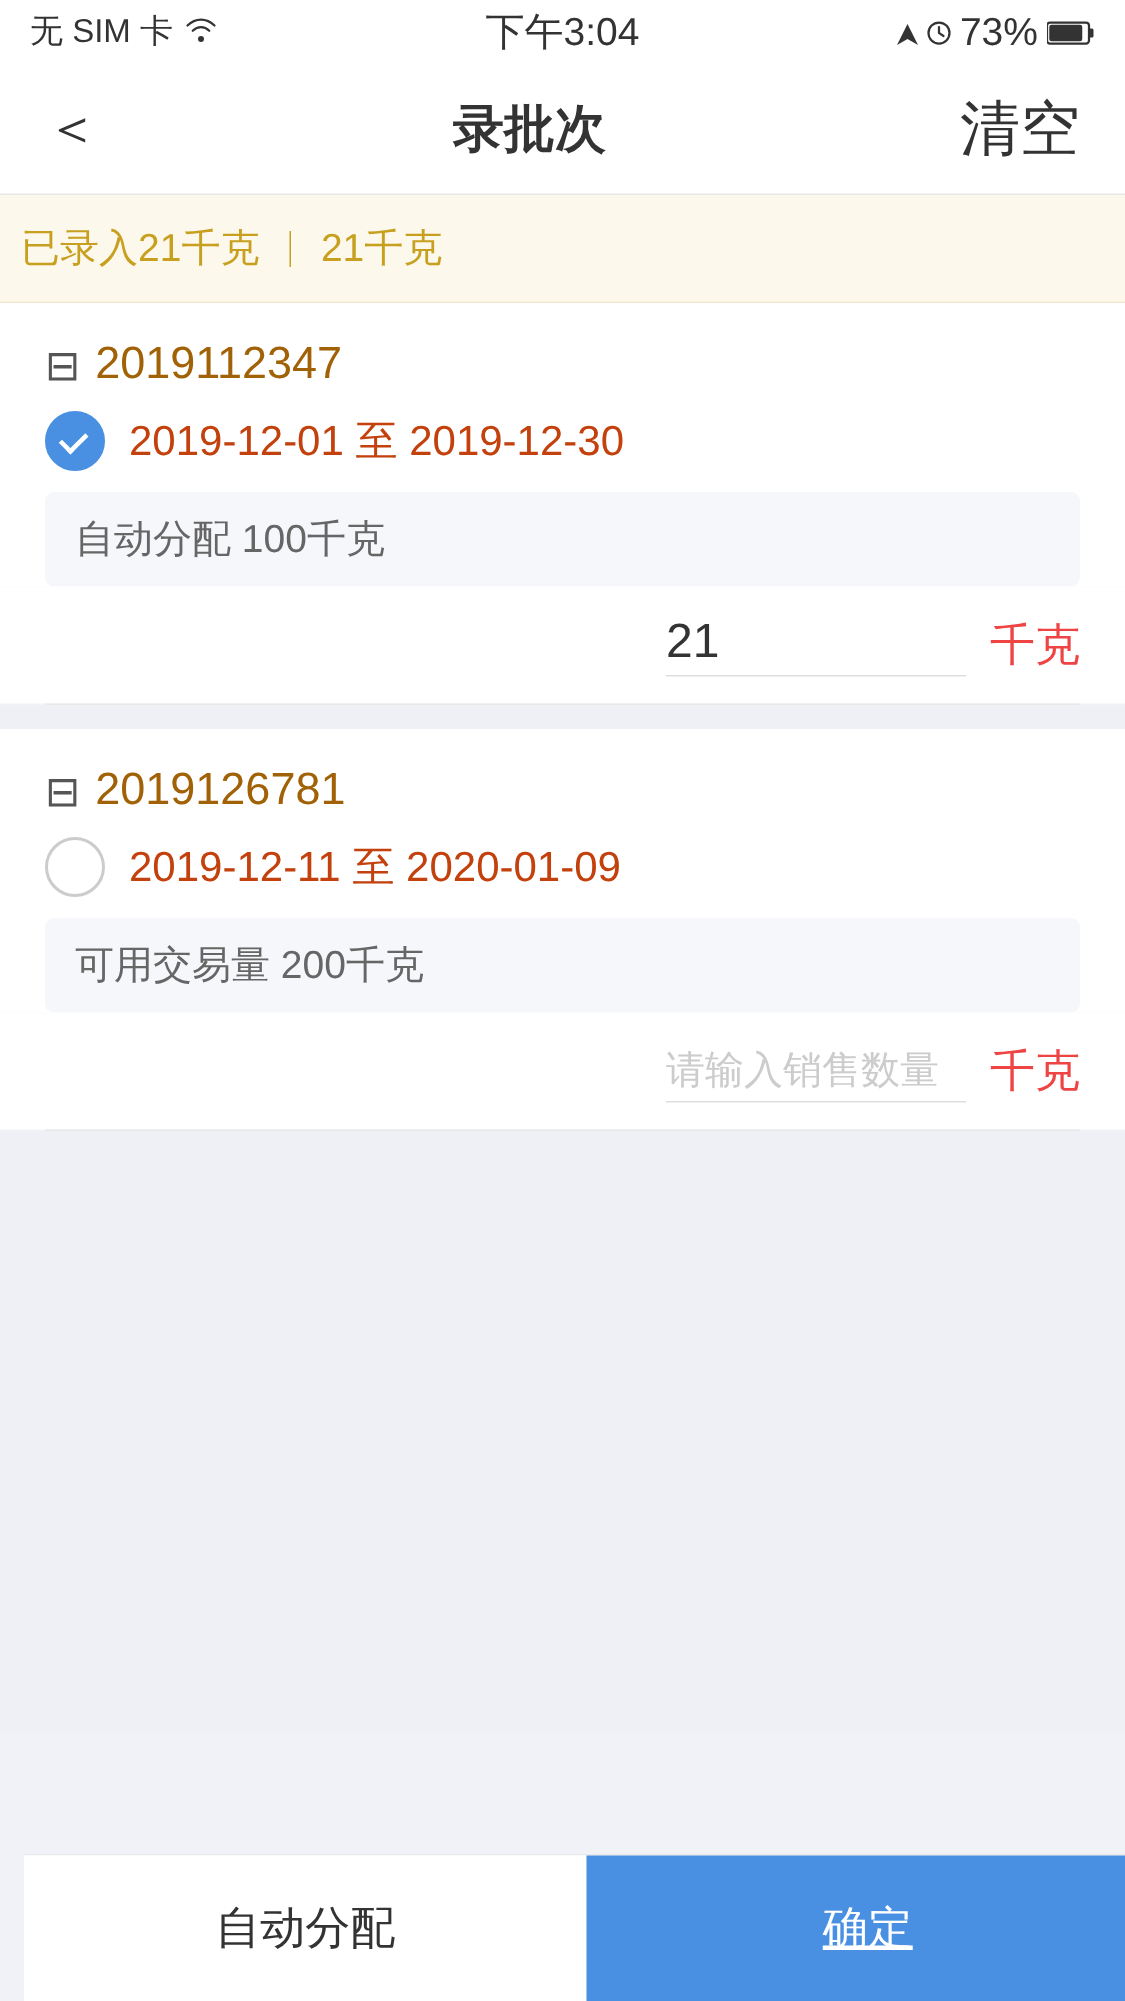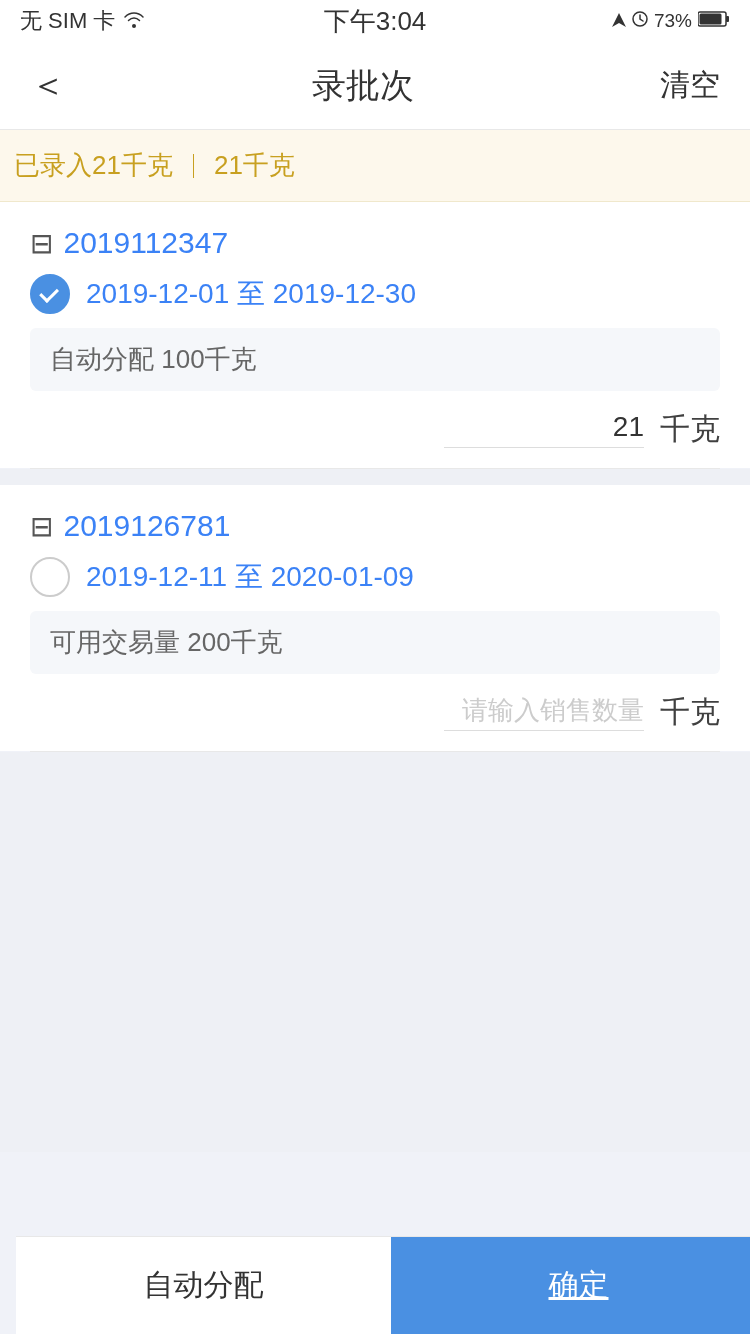--- a/index.html
+++ b/index.html
@@ -37,21 +37,21 @@
       font-size: 26px;
       font-weight: 500;
       position: absolute;
       left: 50%;
       transform: translateX(-50%);
     }
     .status-bar-right {
       display: flex;
       align-items: flex-start;
       gap: 6px;
-      font-size: 19px;
+      font-size: 26px;
     }
     .battery-svg { width: 32px; height: 16px; }
 
     
     .nav-bar {
       width: 750px;
       height: 88px;
       background: #fff;
       display: flex;
       align-items: center;
@@ -59,25 +59,25 @@
       padding: 0 30px;
       border-bottom: 1px solid #e8e8e8;
     }
     .nav-back {
       font-size: 36px;
       color: #333;
       cursor: pointer;
     }
     .nav-title {
       font-size: 34px;
-      font-weight: 400;
+      font-weight: 700;
       color: #333;
     }
     .nav-action {
-      font-size: 30px;
+      font-size: 40px;
       color: #333;
     }
 
     
     .info-banner {
       background: #fdf8ec;
       padding: 18px 14px;
       display: flex;
       align-items: center;
       gap: 20px;
@@ -110,21 +110,21 @@
       gap: 10px;
       margin-bottom: 14px;
     }
     .batch-icon {
       font-size: 28px;
       color: #555;
     }
     .batch-id {
       font-size: 30px;
       font-weight: 500;
-      color: #3b82f6;
+      color: #a16207;
     }
 
     .batch-date-row {
       display: flex;
       align-items: center;
       gap: 16px;
       margin-bottom: 14px;
     }
 
     .radio-circle {
@@ -146,21 +146,21 @@
       width: 14px;
       height: 8px;
       border-left: 3px solid #fff;
       border-bottom: 3px solid #fff;
       transform: rotate(-45deg) translateY(-2px);
       display: block;
     }
 
     .batch-date-text {
       font-size: 28px;
-      color: #3b82f6;
+      color: #c2410c;
     }
 
     .available-qty-box {
       background: #f5f7fa;
       border-radius: 6px;
       padding: 14px 20px;
       margin-bottom: 0;
       font-size: 26px;
       color: #666;
       margin-left: 0;
@@ -168,37 +168,37 @@
 
     .qty-input-row {
       display: flex;
       align-items: center;
       justify-content: flex-end;
       padding: 18px 30px;
       background: #fff;
       gap: 16px;
     }
     .qty-input {
-      text-align: right;
-      font-size: 28px;
+      text-align: left;
+      font-size: 32px;
       color: #333;
       border: none;
       border-bottom: 1px solid #ddd;
       outline: none;
       width: 200px;
       padding-bottom: 4px;
       background: transparent;
     }
     .qty-input::placeholder {
       color: #ccc;
       font-size: 26px;
     }
     .qty-unit {
       font-size: 30px;
-      color: #404040;
+      color: #ef4444;
     }
 
     .divider-line {
       height: 1px;
       background: #e8e8e8;
       margin: 0 30px;
     }
 
     .section-divider {
       height: 16px;

